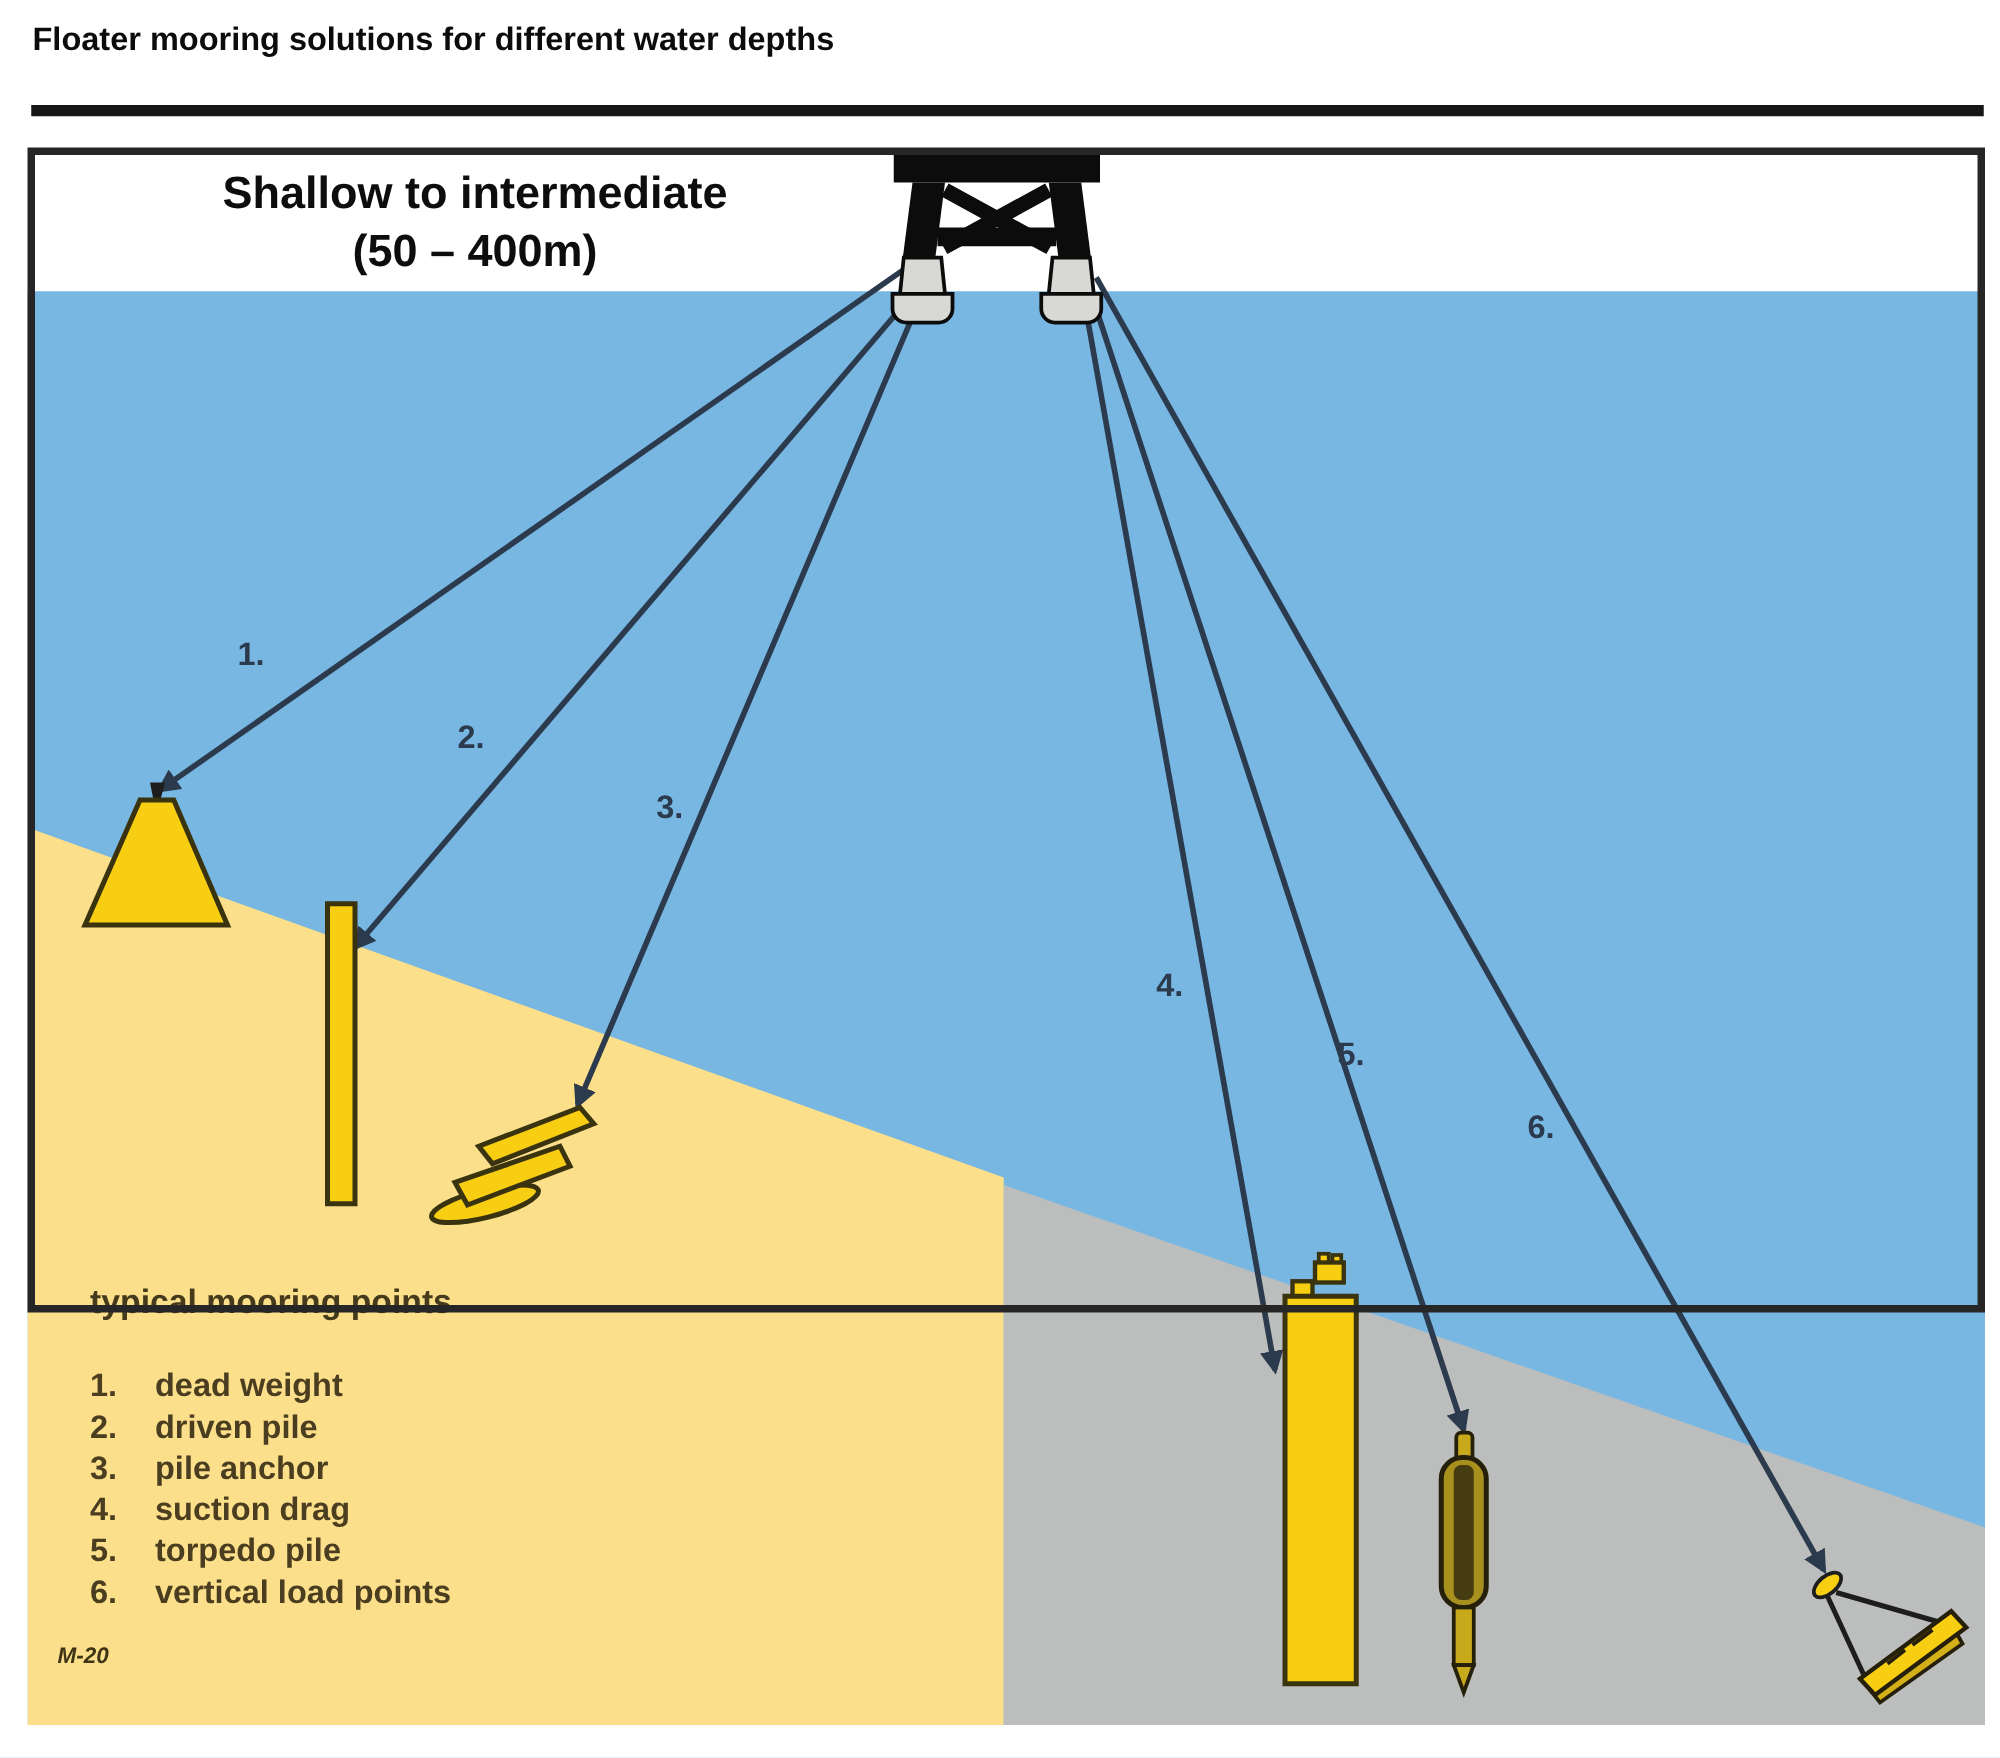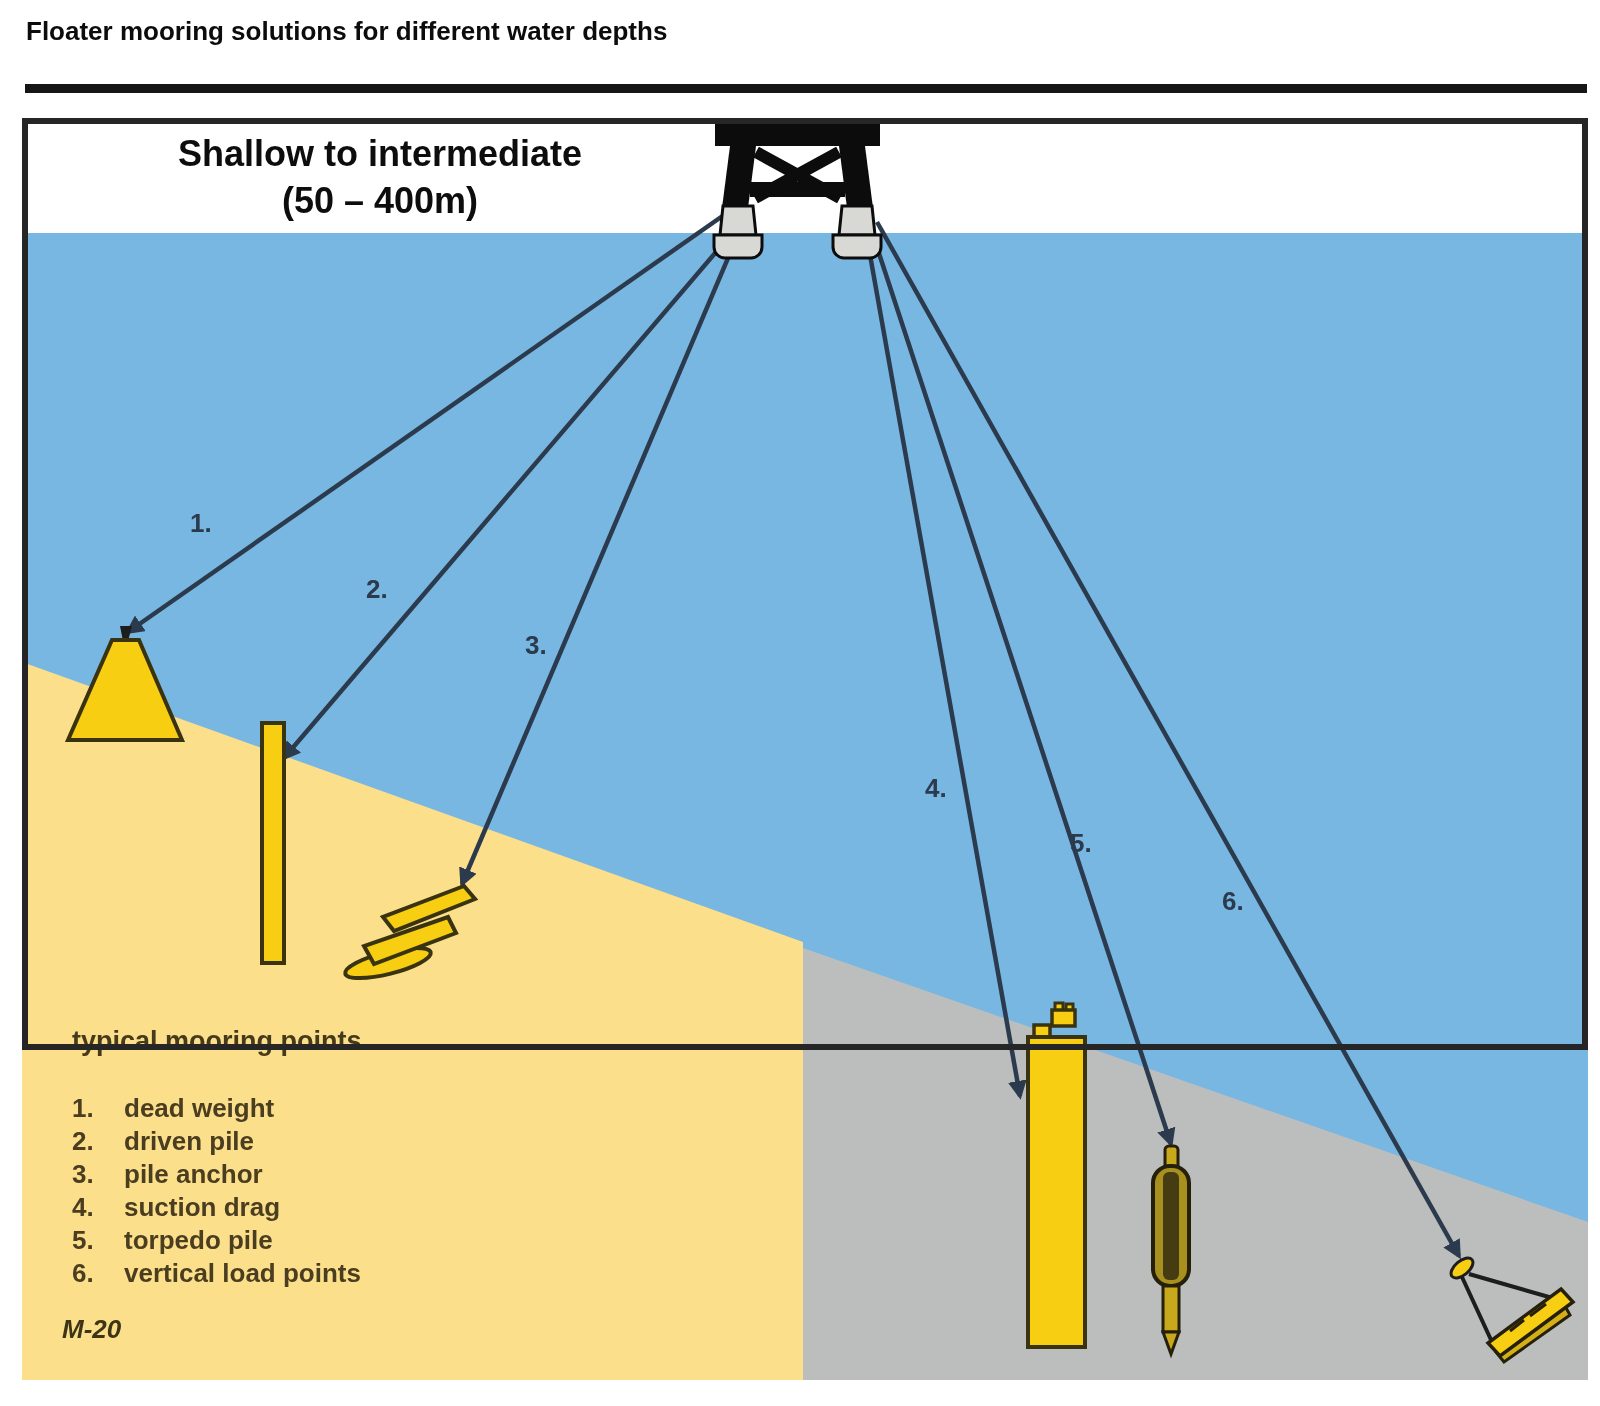--- a/index.html
+++ b/index.html
@@ -12,21 +12,21 @@
   .zone-label{position:absolute;text-align:center;font-size:36px;font-weight:700;color:#0d0d0d;line-height:47px;}
   .zone-shallow{left:58px;top:12px;width:600px;}
   .zone-deep{left:996px;top:16px;width:300px;}
   .line-num{position:absolute;font-size:26px;font-weight:700;color:#2b3a4c;}
   .ln-1{left:168px;top:390px;} .ln-2{left:344px;top:456px;} .ln-3{left:503px;top:512px;}
   .ln-4{left:903px;top:655px;} .ln-5{left:1048px;top:710px;} .ln-6{left:1200px;top:768px;}
   .legend{position:absolute;left:26px;top:908px;color:#453a1c;margin-left:24px;}
   .legend-heading{font-size:27px;font-weight:700;margin:0 0 36px 0;}
   .legend-row{display:flex;height:33px;font-size:26px;font-weight:700;color:#4a3d20;}
   .legend-row .num{width:52px;}
-  .figure-id{position:absolute;left:24px;top:1196px;font-size:26px;font-weight:700;font-style:italic;color:#3e3416;margin-left:16px;}
+  .figure-id{position:absolute;left:24px;top:1196px;font-size:18px;font-weight:700;font-style:italic;color:#3e3416;}
 </style>
 </head>
 <body>
 
 <div class="page">
 
   <div class="title">Floater mooring solutions for different water depths</div>
   <div class="title-rule"></div>
 
   <div class="diagram">

